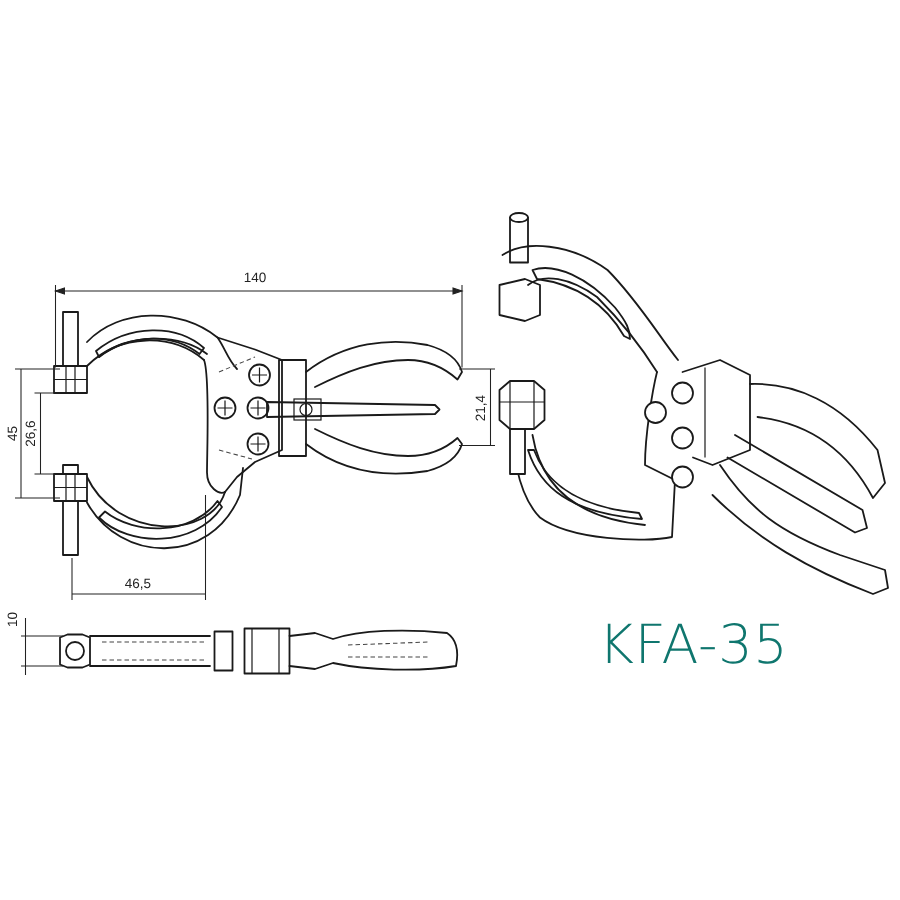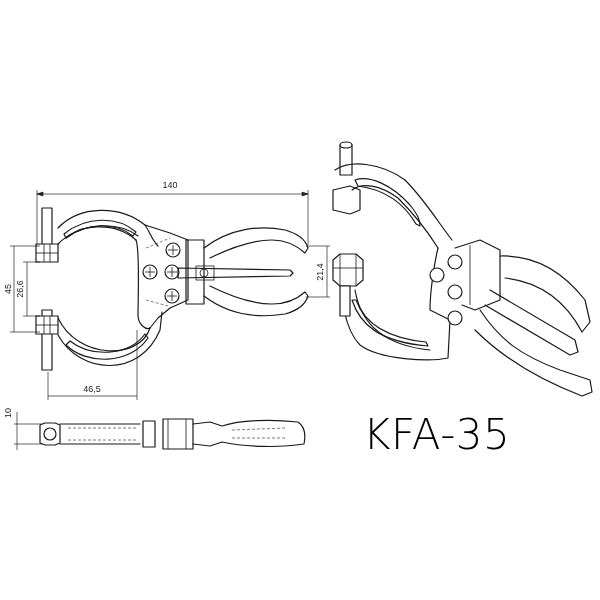--- a/index.html
+++ b/index.html
@@ -4,21 +4,21 @@
 <style>
   html, body { margin:0; padding:0; background:#ffffff; }
   body { width:600px; height:600px; position:relative; overflow:hidden; font-family:"Liberation Sans", sans-serif; }
   svg { position:absolute; left:0; top:0; }
   .ln { fill:none; stroke:#1a1a1a; stroke-width:1.2; stroke-linecap:round; stroke-linejoin:round; }
   .lnt { fill:none; stroke:#1a1a1a; stroke-width:0.8; }
   .dash { fill:none; stroke:#444; stroke-width:0.7; stroke-dasharray:3 2; }
   .fillw { fill:#ffffff; stroke:#1a1a1a; stroke-width:1.2; stroke-linejoin:round; }
   .dim { fill:none; stroke:#222; stroke-width:0.7; }
   .dimtxt { font-family:"Liberation Sans", sans-serif; font-size:9px; fill:#222; }
-  .model { position:absolute; left:363px; top:410px; font-family:"DejaVu Sans", sans-serif; font-size:42px; font-weight:300; color:#000000; letter-spacing:0.5px; }
+  .model { position:absolute; left:399px; top:410px; font-family:"DejaVu Sans", sans-serif; font-size:36px; font-weight:300; color:#0f766e; letter-spacing:0.5px; }
 </style>
 </head>
 <body>
 
 <svg width="600" height="600" viewBox="0 0 600 600">
 
   <g>
 
     <path class="ln" d="M58,228 C80,205 120,205 145,225 C150,232 152,240 158,246"></path>
     <path class="ln" d="M58,244 C80,222 115,222 136,240"></path>

